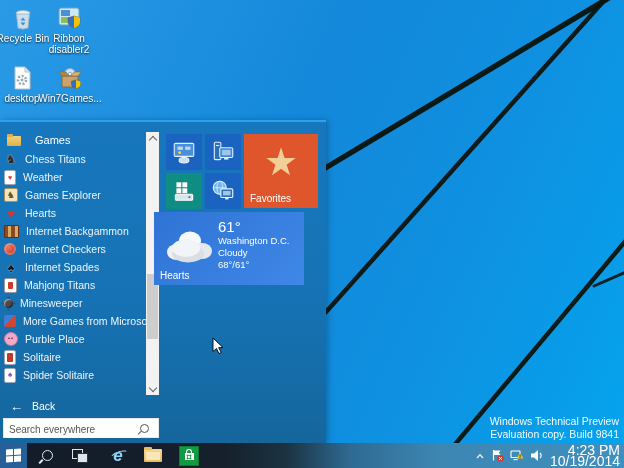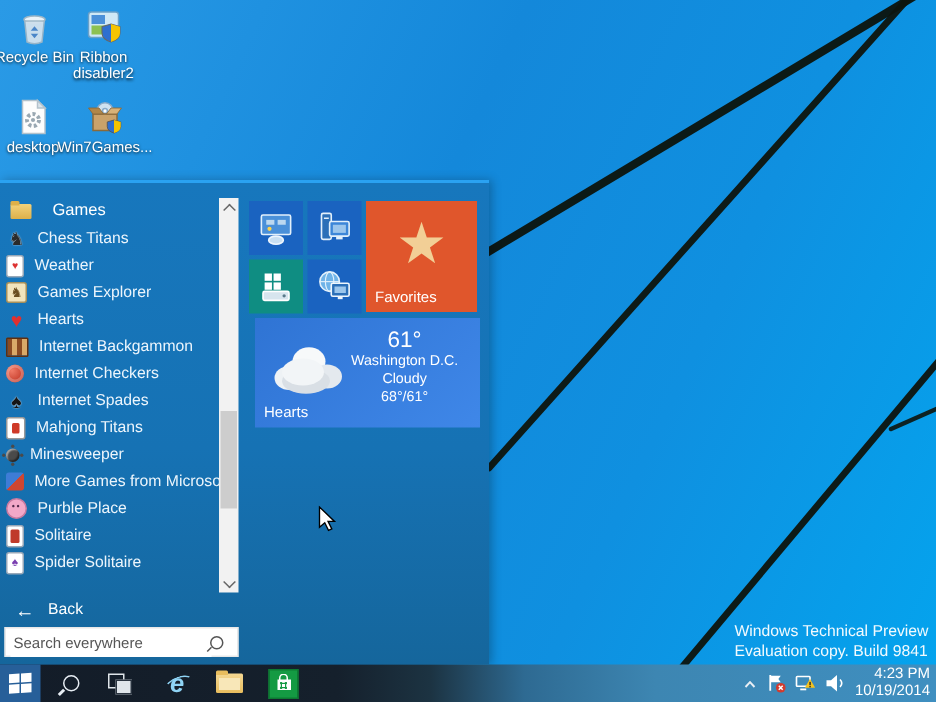--- a/index.html
+++ b/index.html
@@ -5,21 +5,21 @@
   html,body{margin:0;padding:0;}
   body{font-family:"Liberation Sans","DejaVu Sans",sans-serif;}
   #screen{position:relative;width:624px;height:468px;overflow:hidden;
     background:linear-gradient(115deg,#2a9ae6 0%,#1488da 42%,#0f90e0 68%,#04a4ee 100%);}
   
   #beams{position:absolute;left:0;top:0;z-index:1;pointer-events:none;}
   
   .dicon{position:absolute;width:58px;display:flex;flex-direction:column;align-items:center;gap:2px;z-index:2;}
   .dicon .dlabel{font-size:10px;line-height:11px;color:#fff;text-align:center;text-shadow:0 1px 2px rgba(0,0,0,.85);}
   
-  #watermark{position:absolute;right:5px;bottom:27px;text-align:left;color:rgba(255,255,255,.95);
+  #watermark{position:absolute;right:5px;bottom:27px;text-align:right;color:rgba(255,255,255,.95);
     font-size:10.5px;line-height:13px;z-index:2;}
   
   #startmenu{position:absolute;left:0;top:120px;width:326px;height:323px;z-index:5;
     background:linear-gradient(180deg,#1777bd 0%,#1672b4 55%,#15669c 100%);
     border-top:2px solid #2aa2f2;box-sizing:border-box;box-shadow:2px 0 6px rgba(0,0,0,.25);}
   .mhead{position:absolute;left:0;top:8px;height:20px;display:flex;align-items:center;padding-left:7px;gap:7px;
     color:#fff;font-size:11px;}
   #menulist{position:absolute;left:0;top:28px;width:146px;}
   .mrow{display:flex;align-items:center;height:18px;padding-left:4px;color:#ecf5fc;font-size:10.5px;cursor:default;}
   .mi{display:flex;align-items:center;justify-content:center;width:14px;height:14px;margin-right:7px;flex:none;
@@ -70,22 +70,22 @@
   #mscroll .up{top:0;}   #mscroll .up .chev{transform:rotate(45deg);margin-top:3px;}
   #mscroll .down{bottom:0;} #mscroll .down .chev{transform:rotate(225deg);margin-bottom:3px;}
   #sthumb{position:absolute;left:1px;top:142px;width:11px;height:65px;background:#cdcdcd;}
   
   .tile{position:absolute;cursor:default;}
   .tile-sm{width:36px;height:36px;display:flex;align-items:center;justify-content:center;}
   .bg-blue{background:#1a63c0;} .bg-teal{background:#0f8d82;}
   #tile-favorites{left:244px;top:12px;width:74px;height:74px;background:#e0562c;}
   #tile-favorites .star{position:absolute;left:0;right:0;top:6px;text-align:center;font-size:38px;color:#f2cf96;}
   .tile-label{position:absolute;left:6px;bottom:4px;color:#fff;font-size:10px;}
-  #tile-weather{left:170px;top:90px;width:150px;height:73px;
-    background:linear-gradient(135deg,#2f74d4,#3f87e8);text-align:center;}
+  #tile-weather{left:154px;top:90px;width:150px;height:73px;
+    background:linear-gradient(135deg,#2f74d4,#3f87e8);}
   #wx-cloud{position:absolute;left:6px;top:14px;}
   #wx-text{position:absolute;left:64px;top:6px;color:#fff;}
   #wx-temp{font-size:15px;font-weight:400;}
   .wx-line{font-size:9.5px;line-height:12px;}
   
   #taskbar{position:absolute;left:0;bottom:0;width:624px;height:25px;z-index:10;
     background:linear-gradient(90deg,#131c28 0%,#15202c 36%,#1c3342 46%,#2e6a92 56%,#3d86b2 70%,#3f8fc0 100%);}
   #startbtn{position:absolute;left:0;top:0;width:27px;height:25px;background:#275f99;display:flex;align-items:center;justify-content:center;}
   .winlogo{display:grid;grid-template-columns:7px 7px;grid-template-rows:6px 6px;gap:1px;transform:skewY(-4deg);}
   .winlogo span{background:#fff;}
@@ -103,21 +103,21 @@
   .tb-folder::before{content:"";position:absolute;top:-2px;left:0;width:8px;height:3px;background:#e8bd5e;border-radius:1px 1px 0 0;}
   .tb-folder::after{content:"";position:absolute;left:2px;top:3px;width:14px;height:8px;background:#f8e7b8;}
   .tb-store{width:18px;height:18px;background:#149a43;border:1px solid #0c7a32;display:flex;align-items:center;justify-content:center;position:relative;}
   .tb-store .bag{width:9px;height:7px;background:#fff;position:relative;margin-top:2px;}
   .tb-store .bag::before{content:"";position:absolute;left:1.5px;top:-4px;width:4px;height:4px;border:1.4px solid #fff;border-bottom:none;border-radius:3px 3px 0 0;}
   .tb-store .bag::after{content:"";position:absolute;left:3.5px;top:2.5px;width:2px;height:2px;
     box-shadow:0 0 0 .8px #149a43, -1.6px -1.6px 0 -0.3px #149a43, 1.6px 1.6px 0 -0.3px #149a43, 1.6px -1.6px 0 -0.3px #149a43, -1.6px 1.6px 0 -0.3px #149a43;}
   
   #tray{position:absolute;right:0;top:0;height:25px;display:flex;align-items:center;gap:6px;padding-right:4px;}
   .tricon{display:flex;align-items:center;justify-content:center;}
-  #clock{color:#fff;font-size:10px;line-height:10.5px;text-align:right;}
+  #clock{color:#fff;font-size:14px;line-height:10.5px;text-align:right;}
   
   #cursor{position:absolute;left:212px;top:337px;z-index:50;pointer-events:none;}
 </style>
 </head>
 <body>
 
 <div id="screen">
 
   <svg id="beams" width="624" height="468">
     <line x1="297" y1="185" x2="612" y2="-4" stroke="#0c140d" stroke-width="5.5" stroke-linecap="round" opacity="0.95"></line>

